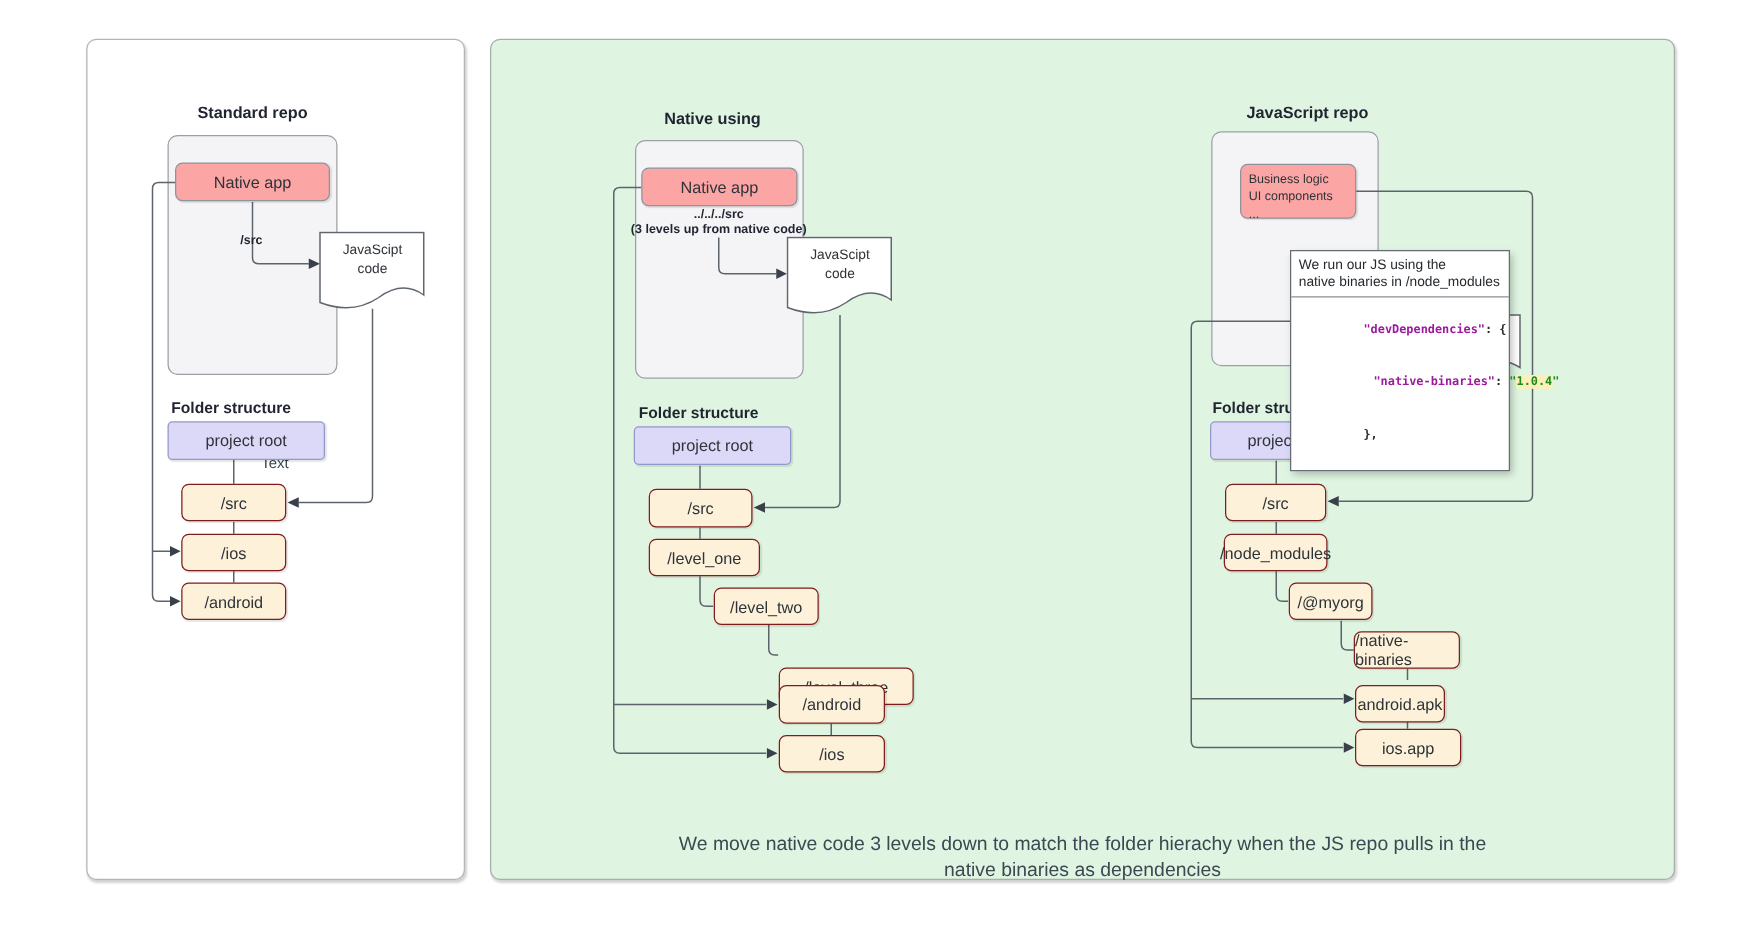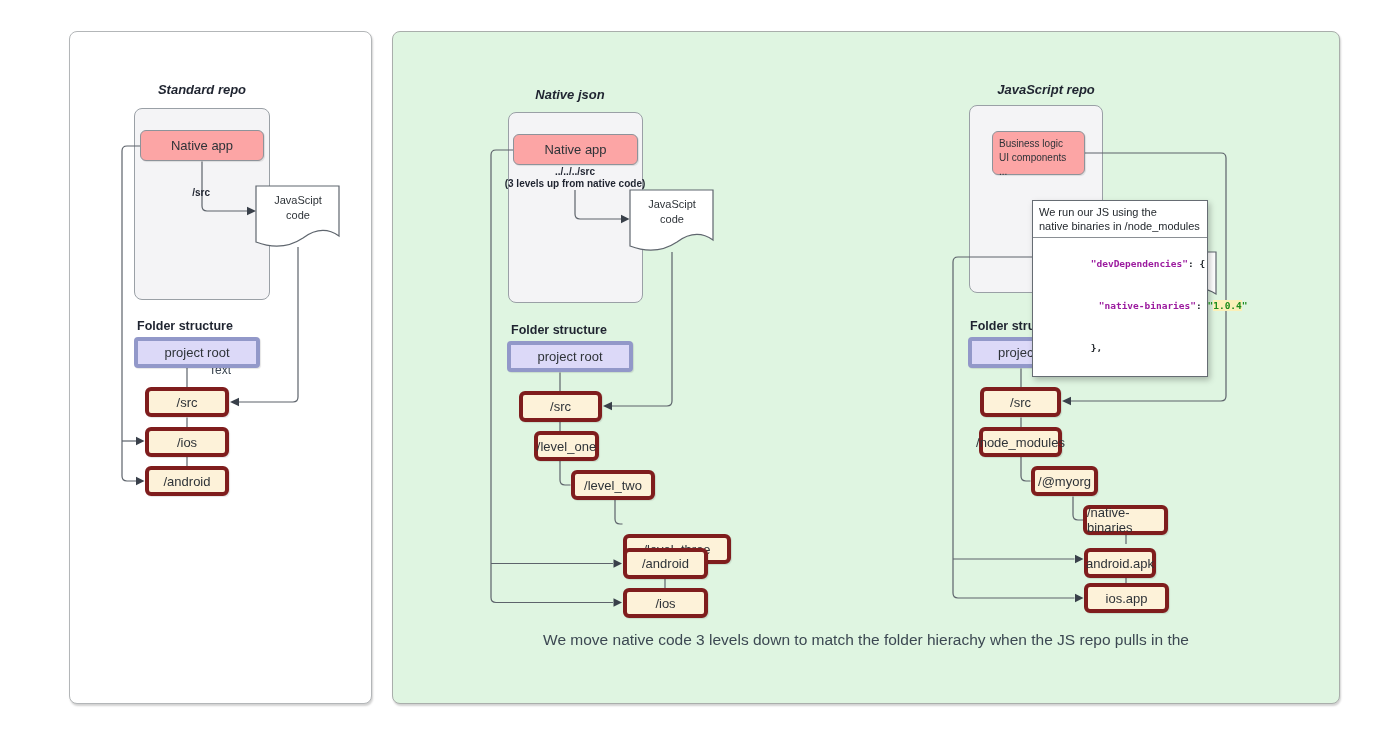--- a/index.html
+++ b/index.html
@@ -17,25 +17,25 @@
           font-family:"Liberation Sans",sans-serif;}
   .abs{position:absolute;box-sizing:border-box;}
   .z0{z-index:0}.z1{z-index:1}.z2{z-index:2}.z3{z-index:3}.z5{z-index:5}
   .panel{border-radius:8px;border:1px solid #a9aeab;box-shadow:1px 2px 2px rgba(0,0,0,.18);}
   .white-panel{background:#ffffff;border-color:#b3b6b8;}
   .green-panel{background:var(--panel-green);}
   .gray-container{background:#f4f4f6;border:1px solid #9aa0a6;border-radius:8px;}
   .app-box{background:#fca5a5;border:1px solid #8d939a;border-radius:6px;
            display:flex;align-items:center;justify-content:center;
            font-size:13px;color:#2e3338;box-shadow:1px 1px 1px rgba(0,0,0,.10);}
-  .box{border-radius:6px;border:4px solid #7f1d1d;display:flex;align-items:center;justify-content:center;
+  .box{border-radius:6px;border:1px solid #7f1d1d;display:flex;align-items:center;justify-content:center;
        font-size:13px;color:#2e3338;box-shadow:1px 1px 1px rgba(0,0,0,.10);}
   .cream{background:var(--box-cream);}
   .purple{background:var(--box-purple);border-color:#9298c9;border-radius:4px;}
-  .title{font-weight:bold;font-style:italic;font-size:13px;color:#1f2430;text-align:center;}
+  .title{font-weight:bold;font-size:13px;color:#1f2430;text-align:center;}
   .fs-label{font-weight:bold;font-size:12.5px;color:#1f2430;}
   .small-label{font-weight:bold;font-size:10px;color:#1f2430;text-align:center;line-height:12px;}
   .doc-text{font-size:11px;color:#2e3338;text-align:center;line-height:15px;}
   .biz-text{font-size:10px;color:#2e3338;line-height:14px;padding:5px 0 0 6px;}
   .stray{font-size:12px;color:#3a4550;}
   .tooltip{background:#fff;border:1px solid #666c73;box-shadow:2px 3px 6px rgba(0,0,0,.25);}
   .tooltip-title{font-size:11px;line-height:13.5px;color:#24292e;padding:5px 6px 4px 6px;
                  border-bottom:1px solid #8a8f94;}
   .code-area{padding:5px 6px 7px 6px;font-family:"DejaVu Sans Mono",monospace;
              font-size:9.5px;font-weight:bold;line-height:14px;color:#24292e;}
@@ -133,21 +133,21 @@
   <div class="abs z3 box cream" style="left:145px;top:387px;width:84px;height:30px">
     <span>/src</span>
   </div>
   <div class="abs z3 box cream" style="left:145px;top:427px;width:84px;height:30px">
     <span>/ios</span>
   </div>
   <div class="abs z3 box cream" style="left:145px;top:466px;width:84px;height:30px">
     <span>/android</span>
   </div>
 
-  <div class="abs z3 title" style="left:470px;top:87px;width:200px">Native json</div>
+  <div class="abs z3 title" style="left:470px;top:87px;width:200px">Native using</div>
 
   <div class="abs z3 app-box" style="left:513px;top:134px;width:125px;height:31px">
     <span>Native app</span>
   </div>
 
   <div class="abs z3 small-label" style="left:495px;top:166px;width:160px">../../../src</div>
   <div class="abs z3 small-label" style="left:495px;top:178px;width:160px">(3 levels up from native code)</div>
 
   <div class="abs z3" style="left:629px;top:189px;width:86px;height:70px">
     <svg class="doc-shape" width="86" height="70">
@@ -160,21 +160,21 @@
   </div>
 
   <div class="abs z3 fs-label" style="left:511px;top:323px">Folder structure</div>
 
   <div class="abs z3 box purple" style="left:507px;top:341px;width:126px;height:31px">
     <span>project root</span>
   </div>
   <div class="abs z3 box cream" style="left:519px;top:391px;width:83px;height:31px">
     <span>/src</span>
   </div>
-  <div class="abs z3 box cream" style="left:534px;top:431px;width:65px;height:30px">
+  <div class="abs z3 box cream" style="left:519px;top:431px;width:89px;height:30px">
     <span>/level_one</span>
   </div>
   <div class="abs z3 box cream" style="left:571px;top:470px;width:84px;height:30px">
     <span>/level_two</span>
   </div>
   <div class="abs z3 box cream" style="left:623px;top:534px;width:108px;height:30px">
     <span>/level_three</span>
   </div>
   <div class="abs z3 box cream" style="left:623px;top:548px;width:85px;height:31px">
     <span>/android</span>
@@ -237,17 +237,18 @@
   <div class="abs z3 box cream" style="left:1083px;top:505px;width:85px;height:30px">
     <span>/native-binaries</span>
   </div>
   <div class="abs z3 box cream" style="left:1084px;top:548px;width:72px;height:30px">
     <span>android.apk</span>
   </div>
   <div class="abs z3 box cream" style="left:1084px;top:583px;width:85px;height:30px">
     <span>ios.app</span>
   </div>
 
-  <div class="abs z3 caption" style="left:392px;top:629px;width:948px">
+  <div class="abs z3 caption" style="left:392px;top:665px;width:948px">
     <div>We move native code 3 levels down to match the folder hierachy when the JS repo pulls in the</div>
+    <div>native binaries as dependencies</div>
   </div>
 
 </div>
 
 </body></html>

